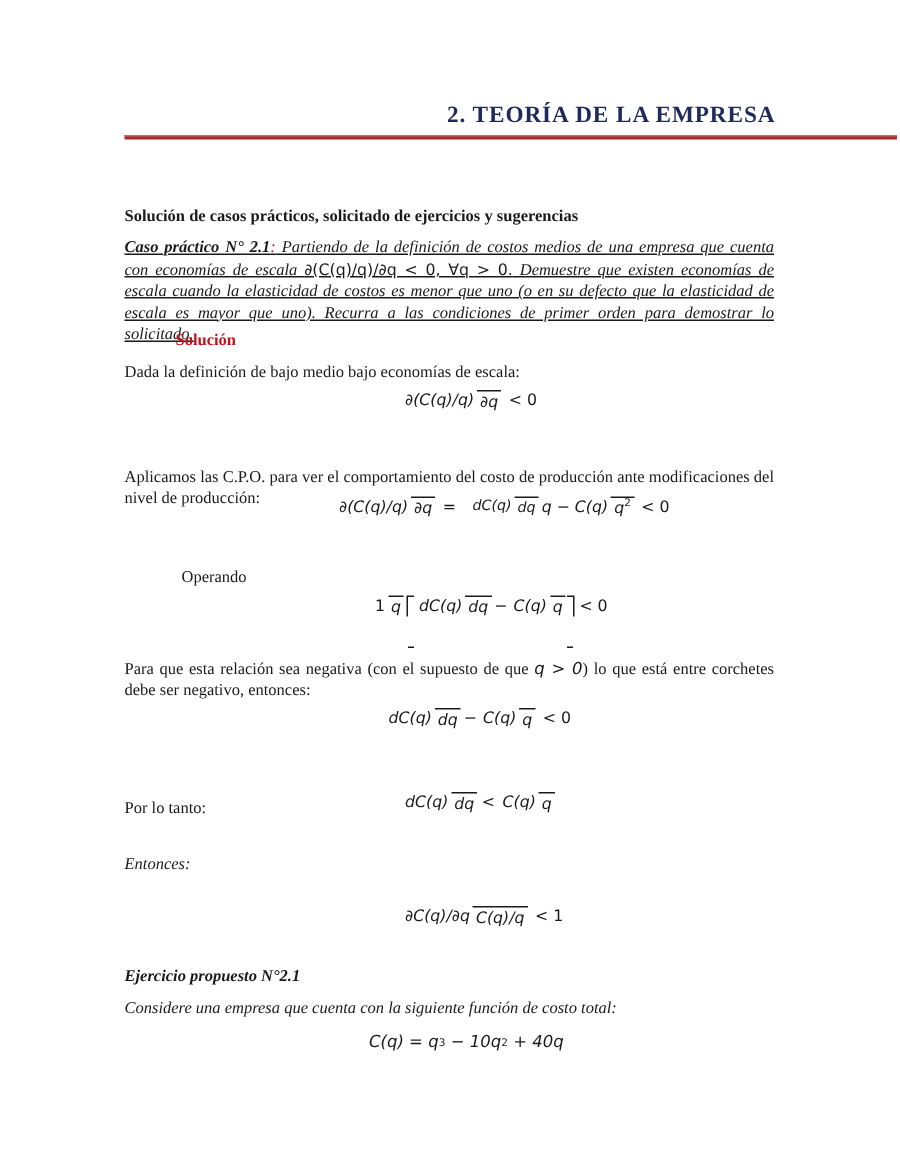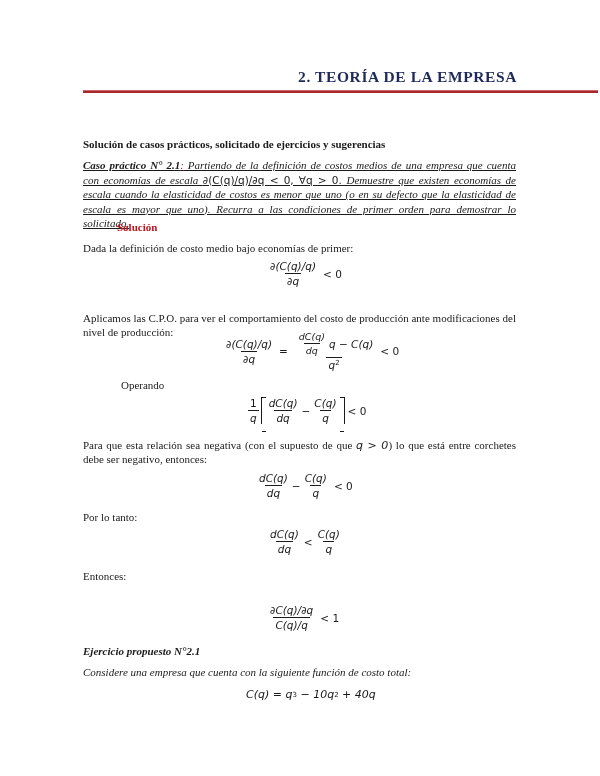--- a/index.html
+++ b/index.html
@@ -27,21 +27,21 @@
     .red { color: #c0141c; }
 
     .math { font-family: "DejaVu Sans", sans-serif; font-size: 10.5px; font-style: normal; }
     .mi { font-family: "DejaVu Sans", sans-serif; font-style: italic; }
 
     
     .eq {
       position: absolute; display: flex; align-items: center;
       font-family: "DejaVu Sans", sans-serif; font-style: italic; font-size: 10.5px; color: #1a1a1a;
     }
-    .frac { display: inline-flex; flex-direction: column; align-items: center; margin: 0 2px; }
+    .frac { display: inline-flex; flex-direction: row; align-items: center; margin: 0 2px; }
     .frac .num { padding: 0 2px 1px; white-space: nowrap; }
     .frac .den { padding: 1px 2px 0; border-top: 1px solid #1a1a1a; white-space: nowrap; }
     .rel { font-style: normal; margin: 0 3px; }
     .up { font-style: normal; }
     .bracket-group { display: inline-flex; align-items: center; border-left: 1.2px solid #1a1a1a; border-right: 1.2px solid #1a1a1a; padding: 0 3px; position: relative; }
     .bracket-group::before, .bracket-group::after { content: ""; position: absolute; width: 4px; height: 1px; background: #1a1a1a; }
     .bracket-group::before { left: 0; top: 0; box-shadow: 0 34px 0 #1a1a1a; }
     .bracket-group::after { right: 0; top: 0; box-shadow: 0 34px 0 #1a1a1a; }
     sup { font-size: 7px; vertical-align: super; line-height: 0; font-style: normal; }
   </style>
@@ -54,21 +54,21 @@
 <div class="page">
 
   <div class="abs p b" style="top:138px;">Solución de casos prácticos, solicitado de ejercicios y sugerencias</div>
 
   <div class="abs p i" style="top:158px; line-height:14.5px;text-decoration:underline;">
     <span class="b">Caso práctico N° 2.1</span><span class="red">:</span><span> Partiendo de la definición de costos medios de una empresa que cuenta con economías de escala </span><span class="math">∂(C(q)/q)/∂q &lt; 0, ∀q &gt; 0.</span><span> Demuestre que existen economías de escala cuando la elasticidad de costos es menor que uno (o en su defecto que la elasticidad de escala es mayor que uno). Recurra a las condiciones de primer orden para demostrar lo solicitado.</span>
   </div>
 
   <div class="abs p b red" style="top:221px;margin-left:34px;">Solución</div>
 
-  <div class="abs p" style="top:242px;">Dada la definición de costo medio bajo economías de primer:</div>
+  <div class="abs p" style="top:242px;">Dada la definición de bajo medio bajo economías de escala:</div>
 
   <div class="eq" style="left:183px; top:260px;">
     <span class="frac">
         <span class="num">∂(C(q)/q)</span>
         <span class="den">∂q</span>
       </span>
     <span class="rel">&lt; 0</span>
   </div>
 
   <div class="abs p" style="top:312px;">Aplicamos las C.P.O. para ver el comportamiento del costo de producción ante modificaciones del nivel de producción:</div>
@@ -123,35 +123,35 @@
         <span class="den">dq</span>
       </span>
     <span class="up">−</span>
     <span class="frac">
         <span class="num">C(q)</span>
         <span class="den">q</span>
       </span>
     <span class="rel">&lt; 0</span>
   </div>
 
-  <div class="abs p" style="top:511px;">Por lo tanto:</div>
+  <div class="abs p" style="top:533px;">Por lo tanto:</div>
 
   <div class="eq" style="left:183px; top:528px;">
     <span class="frac">
         <span class="num">dC(q)</span>
         <span class="den">dq</span>
       </span>
     <span class="rel" style="margin:0 1px;">&lt;</span>
     <span class="frac">
         <span class="num">C(q)</span>
         <span class="den">q</span>
       </span>
   </div>
 
-  <div class="abs p" style="top:570px;">Entonces:</div>
+  <div class="abs p" style="top:570px;font-style:italic;">Entonces:</div>
 
   <div class="eq" style="left:183px; top:604px;">
     <span class="frac">
         <span class="num">∂C(q)/∂q</span>
         <span class="den">C(q)/q</span>
       </span>
     <span class="rel">&lt; 1</span>
   </div>
 
   <div class="abs p b i" style="top:645px;">Ejercicio propuesto N°2.1</div>

